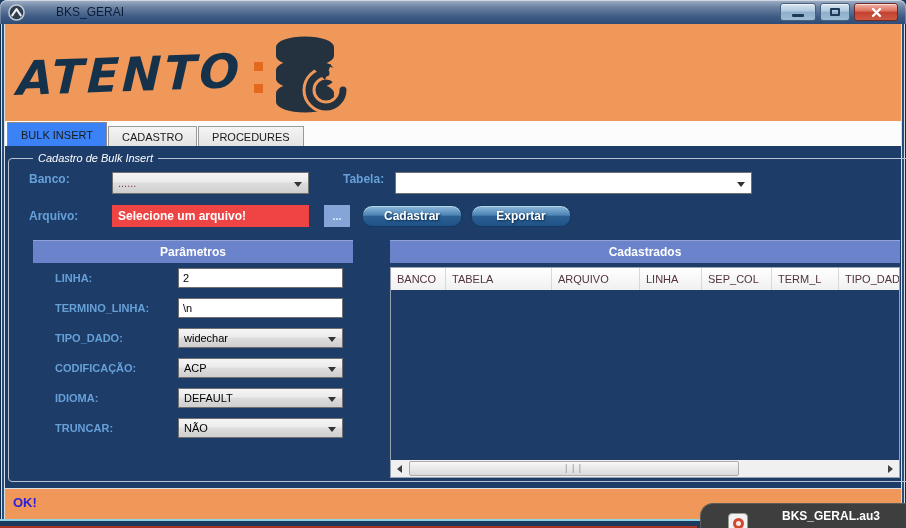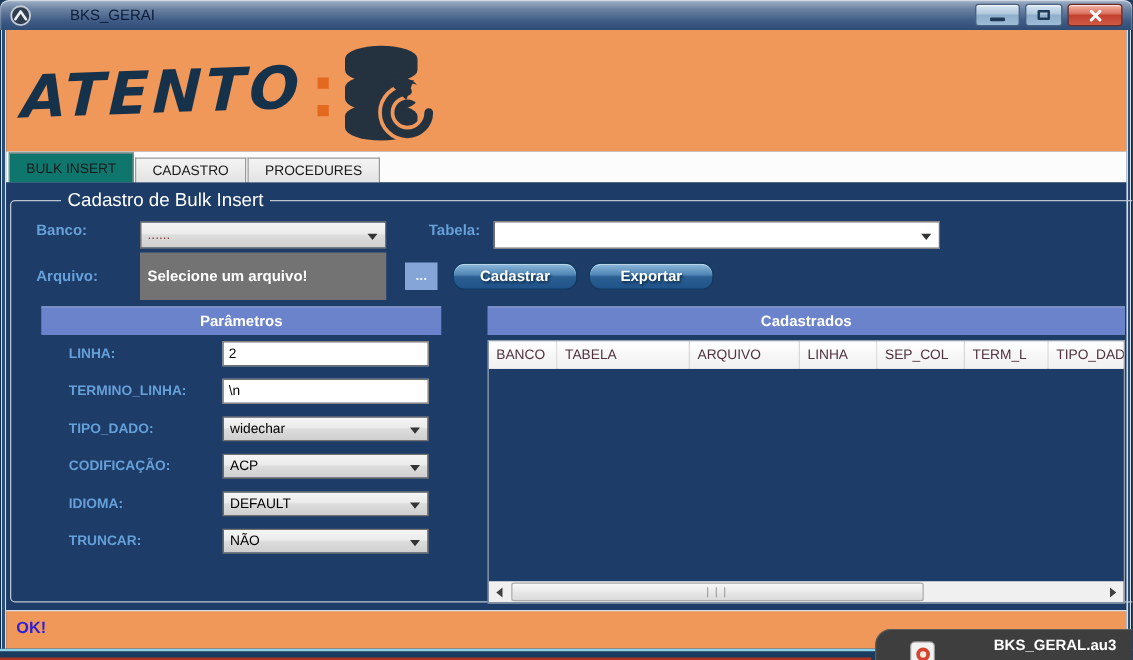--- a/index.html
+++ b/index.html
@@ -42,44 +42,44 @@
   .logo-text{ font-family:"DejaVu Sans", sans-serif; font-weight:bold; font-style:italic;
     font-size:47px; letter-spacing:3px; color:#16324A; transform:rotate(-2deg) skewX(-4deg); margin-top:4px; }
   .logo-colon{ display:flex; flex-direction:column; gap:13px; margin:10px 10px 0 12px; }
   .logo-colon i{ width:9px; height:9px; background:#E2691E; }
   .db-icon{ margin-top:2px; }
 
   
   .tabstrip{ height:25px; background:#FCFCFC; display:flex; align-items:flex-end; padding-left:2px; }
   .tab{ height:20px; display:flex; align-items:center; padding:0 13px; font-size:11px; color:#1A1A1A;
         background:linear-gradient(#F4F4F4,#E3E3E3); border:1px solid #9A9A9A; border-bottom:none; margin-right:1px; cursor:default; }
-  .tab.active{ height:24px; background:#0f766e; border-color:#8A8A8A; }
+  .tab.active{ height:24px; background:#3b82f6; border-color:#8A8A8A; }
 
   
   .page{ height:342px; background:var(--navy,#1D3C68); position:relative; }
   fieldset.groupbox{ border:1px solid #BAC5D2; border-radius:4px; margin:6px 8px 0 3px; padding:0 12px 0 20px; height:330px; }
-  legend.gb-title{ color:#FFFFFF; font-size:15px; padding:0 5px; margin-left:20px; }
+  legend.gb-title{ color:#FFFFFF; font-size:11px; padding:0 5px; margin-left:4px;font-style:italic; }
 
   .fldlabel{ color:var(--labelblue,#66A0D8); font-weight:bold; font-size:12px; }
 
   .row1{ display:flex; margin-top:8px; height:24px; }
   .row1 .lbl-banco{ width:83px; }
   .combo{ position:relative; height:22px; border:1px solid #707070; font-size:11px;
           display:flex; align-items:center; padding:0 18px 0 5px; cursor:default;
           background:linear-gradient(180deg,#F5F5F5 0%,#EBEBEB 45%,#DDDDDD 50%,#CFCFCF 100%); }
   .combo .arrow{ position:absolute; right:6px; top:9px; width:0; height:0;
           border-left:4px solid transparent; border-right:4px solid transparent; border-top:5px solid #333; }
   .combo.white{ background:#FFFFFF; }
   .combo-banco{ width:197px; color:#8B4040; }
   .lbl-tabela{ margin-left:34px; width:52px; }
   .combo-tabela{ width:357px; color:#000; }
 
   .row2{ display:flex; align-items:center; margin-top:8px; height:24px; }
   .row2 .lbl-arquivo{ width:83px; }
-  .file-display{ width:197px; height:38px; background:#737373; color:#FFFFFF; font-weight:bold; font-size:12px;
+  .file-display{ width:197px; height:22px; background:#ef4444; color:#FFFFFF; font-weight:bold; font-size:12px;
                  display:flex; align-items:center; padding:0 6px; }
   .browse-btn{ width:26px; height:22px; margin-left:15px; background:#85A5D8; color:#EAF2FB; font-size:11px; font-weight:bold;
                display:flex; align-items:center; justify-content:center; border:none; cursor:default; }
   .action-btn{ width:100px; height:22px; border-radius:10px; border:1px solid #123A5E; cursor:default;
                color:#FFFFFF; font-weight:bold; font-size:12px; text-shadow:1px 1px 2px #0A2A4A;
                background:linear-gradient(180deg,#8FBADC 0%,#4E85B5 45%,#2C6093 52%,#1F5288 100%);
                box-shadow: inset 0 1px 0 rgba(255,255,255,.4); }
   .btn-cadastrar{ margin-left:12px; }
   .btn-exportar{ margin-left:9px; }
 
@@ -121,21 +121,21 @@
   .statusbar{ height:31px; background:var(--orange,#F0975A); border-top:1px solid #D8DEE4; padding:4px 8px; }
   .status-text{ color:var(--statusblue,#2B1FD9); font-weight:bold; font-size:13px; }
 
   
   .tray-tip{ position:absolute; right:0; bottom:0; width:206px; height:25px; background:#3E3E3E;
              border-top-left-radius:13px; border-top:1px solid #5C5C5C; border-left:1px solid #5C5C5C;
              display:flex; align-items:center; z-index:5; }
   .tray-icon{ position:absolute; left:27px; top:9px; width:20px; height:20px; background:#F2F2F2;
               border:1px solid #9A9A9A; border-radius:4px; display:flex; align-items:center; justify-content:center; }
   .tray-ring{ width:11px; height:11px; border:3px solid #D4452F; border-radius:50%; background:#FBE9E4; }
-  .tray-text{ margin-left:auto; padding-right:13px; color:#FFFFFF; font-weight:bold; font-size:12px; }
+  .tray-text{ margin-left:auto; padding-right:26px; color:#FFFFFF; font-weight:bold; font-size:12px; }
 </style>
 </head>
 <body>
 
 <div class="window">
 
   <div class="titlebar">
     <svg class="app-icon" viewBox="0 0 18 18">
       <circle cx="9" cy="9" r="8" fill="#2E3D4F" stroke="#C4CBD4" stroke-width="1.6"></circle>
       <path d="M4.5 12 L9 5.5 L13.5 12" stroke="#EDEFF2" stroke-width="2.2" fill="none" stroke-linecap="round" stroke-linejoin="round"></path>

